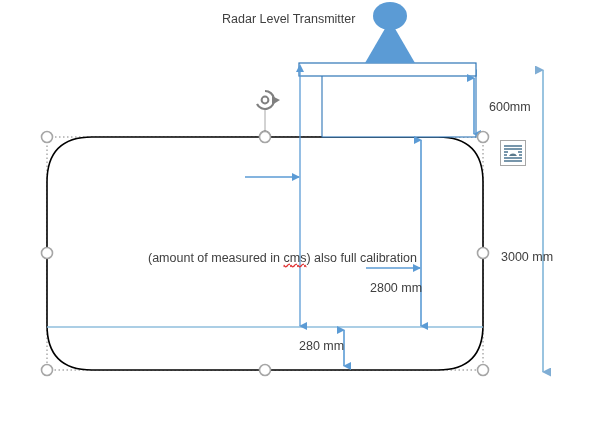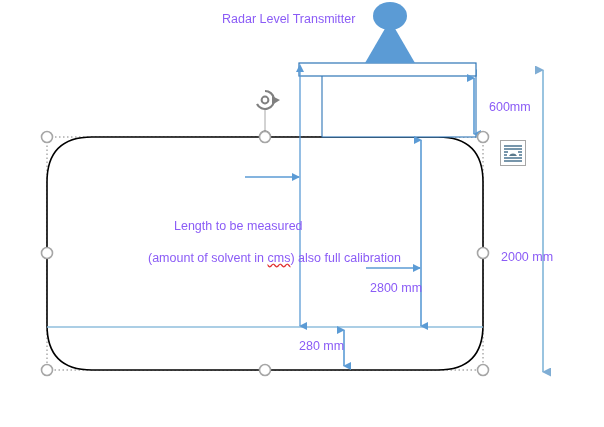--- a/index.html
+++ b/index.html
@@ -19,21 +19,21 @@
   }
   #svg-layer {
     position: absolute;
     top: 0;
     left: 0;
     width: 604px;
     height: 427px;
   }
   .lbl {
     position: absolute;
-    color: #8b5cf6;
+    color: #404040;
     font-family: "Liberation Sans", sans-serif;
     font-size: 12.5px;
     line-height: 14px;
     white-space: nowrap;
     letter-spacing: 0px;
   }
   .lbl-title { font-size: 12.5px; }
   .misspelled {
     text-decoration: underline wavy #e03030;
     text-decoration-skip-ink: none;
@@ -171,24 +171,23 @@
       <line x1="3" y1="17" x2="21" y2="17" stroke="#2E5E7E" stroke-width="1.3"></line>
       <line x1="3" y1="20" x2="21" y2="20" stroke="#2E5E7E" stroke-width="1.3"></line>
       <path d="M 8 15 A 4.5 4.5 0 0 1 16 15 Z" fill="#5A7A8C"></path>
     </svg>
   </div>
 
   <div class="lbl lbl-title" style="left:222px; top:12px;">Radar Level Transmitter</div>
 
   <div class="lbl" style="left:489px; top:100px;text-align:right;">600mm</div>
 
-  <div class="lbl" style="left:501px; top:250px;">2000 mm</div>
+  <div class="lbl" style="left:501px; top:250px;">3000 mm</div>
 
   <div class="lbl" style="left:370px; top:281px;">2800 mm</div>
 
   <div class="lbl" style="left:283px; top:339px;margin-left:16px;">280 mm</div>
 
 
-  <div class="lbl" style="left:174px; top:219px;">Length to be measured</div>
 
-  <div class="lbl" style="left:148px; top:251px;"><span>(amount of solvent in </span><span class="misspelled">cms</span><span>) also full calibration</span></div>
+  <div class="lbl" style="left:148px; top:251px;"><span>(amount of measured in </span><span class="misspelled">cms</span><span>) also full calibration</span></div>
 
 </div>
 
 </body></html>

